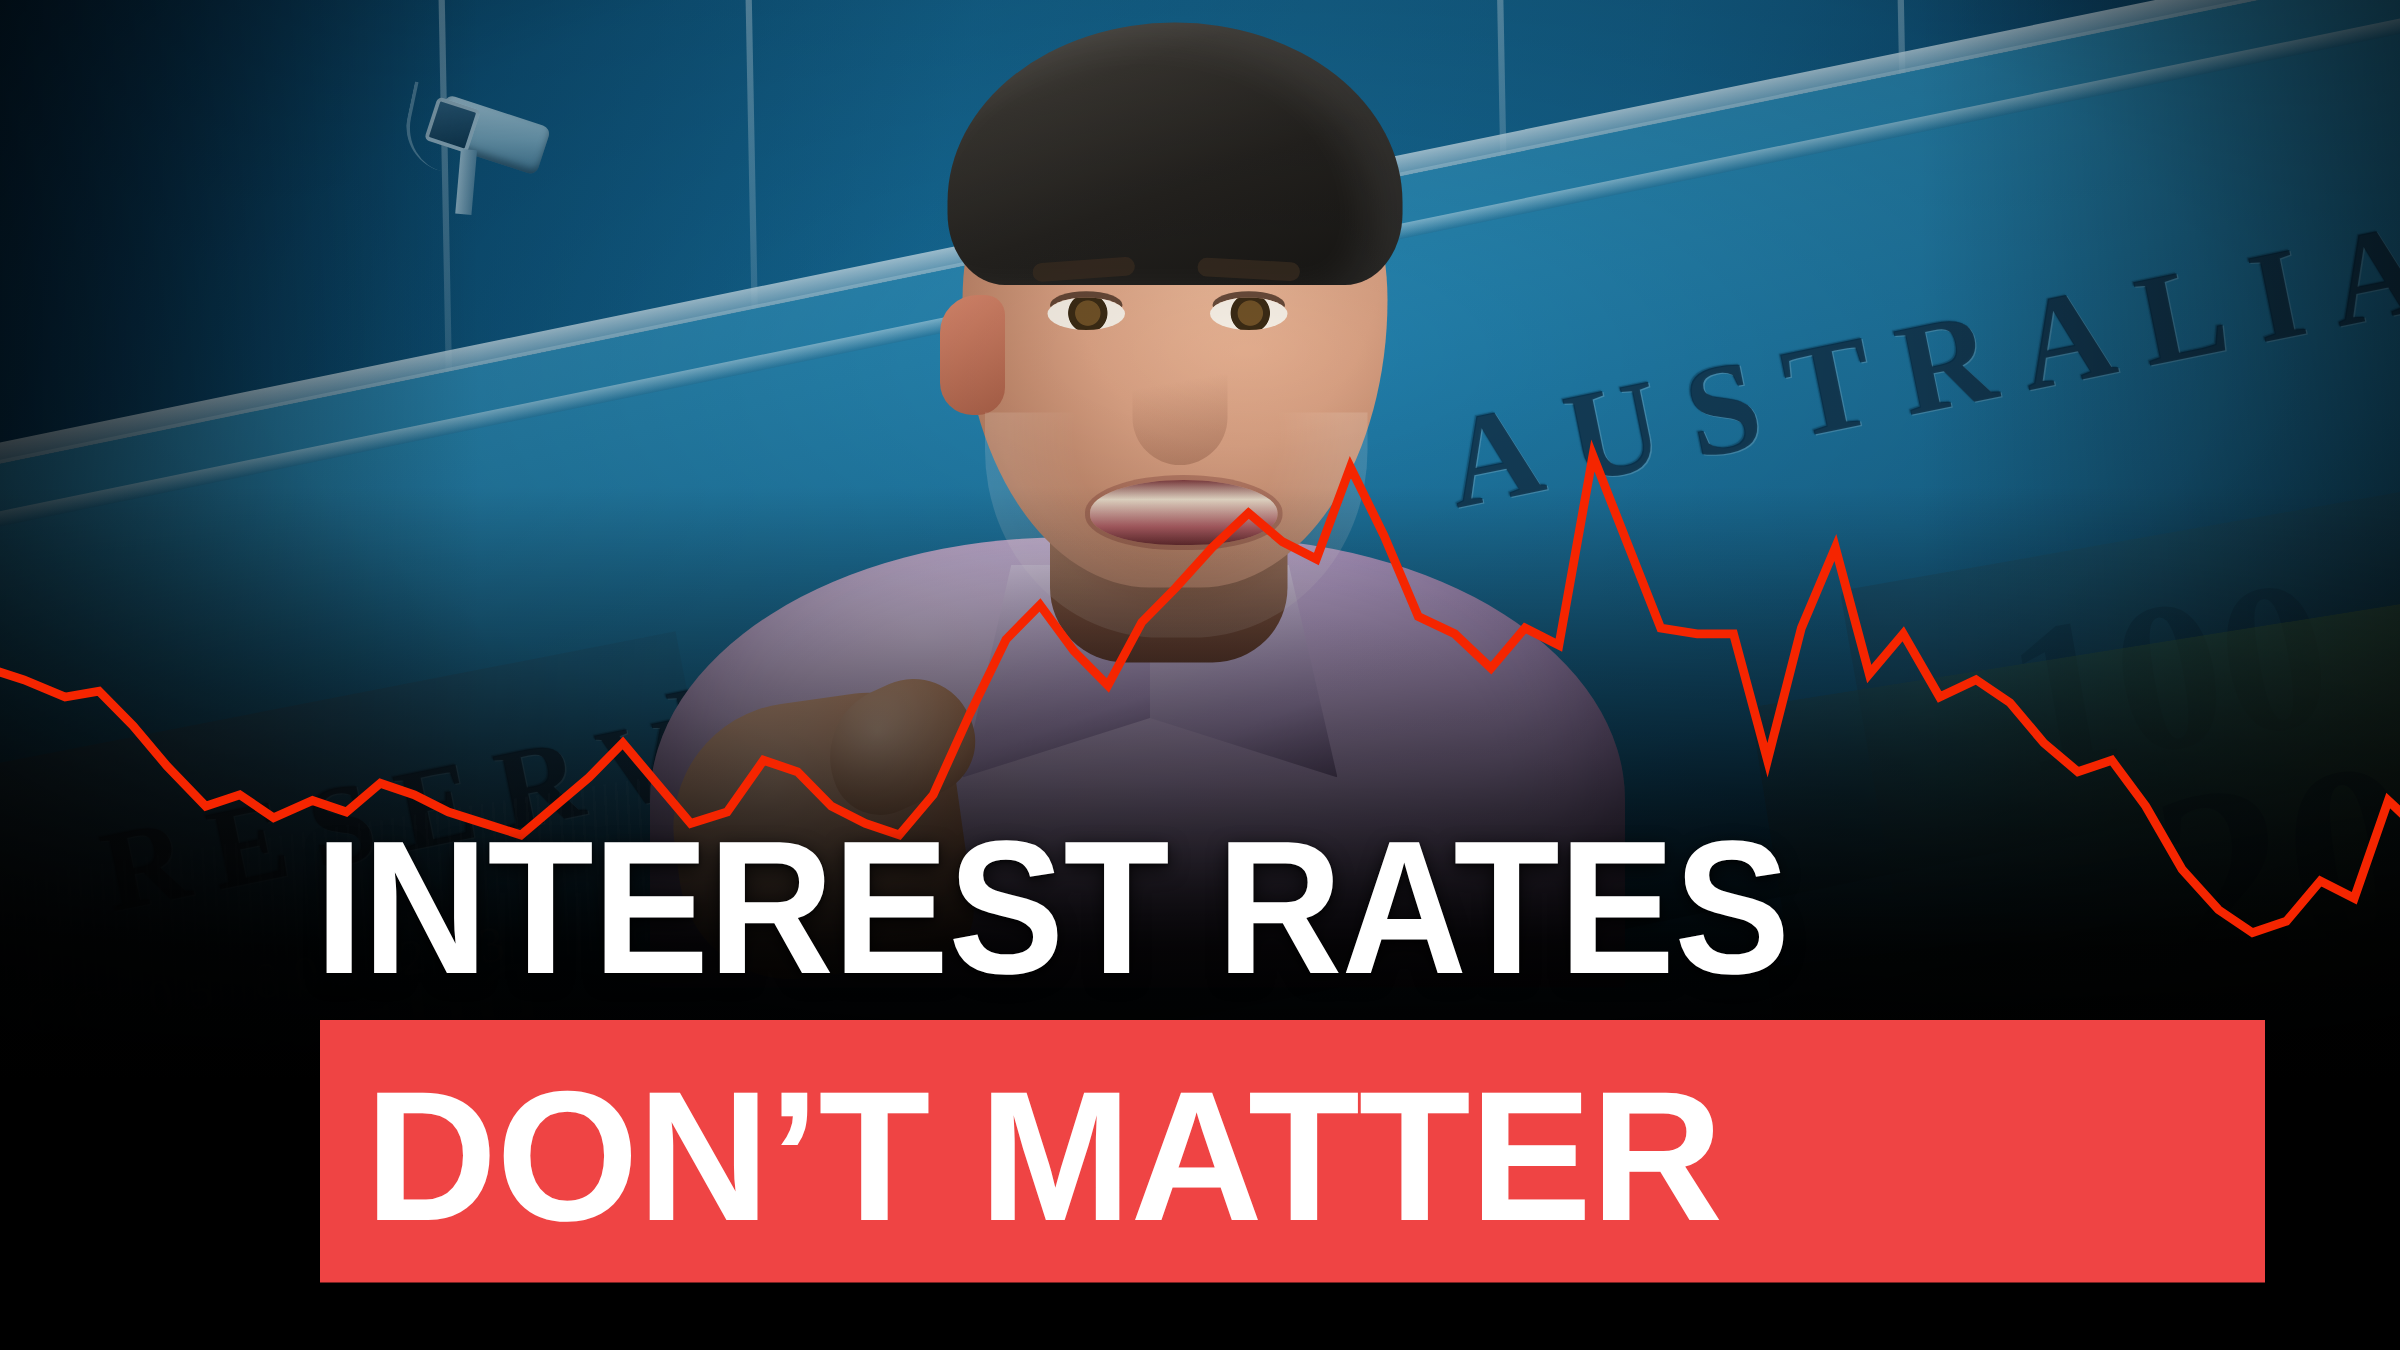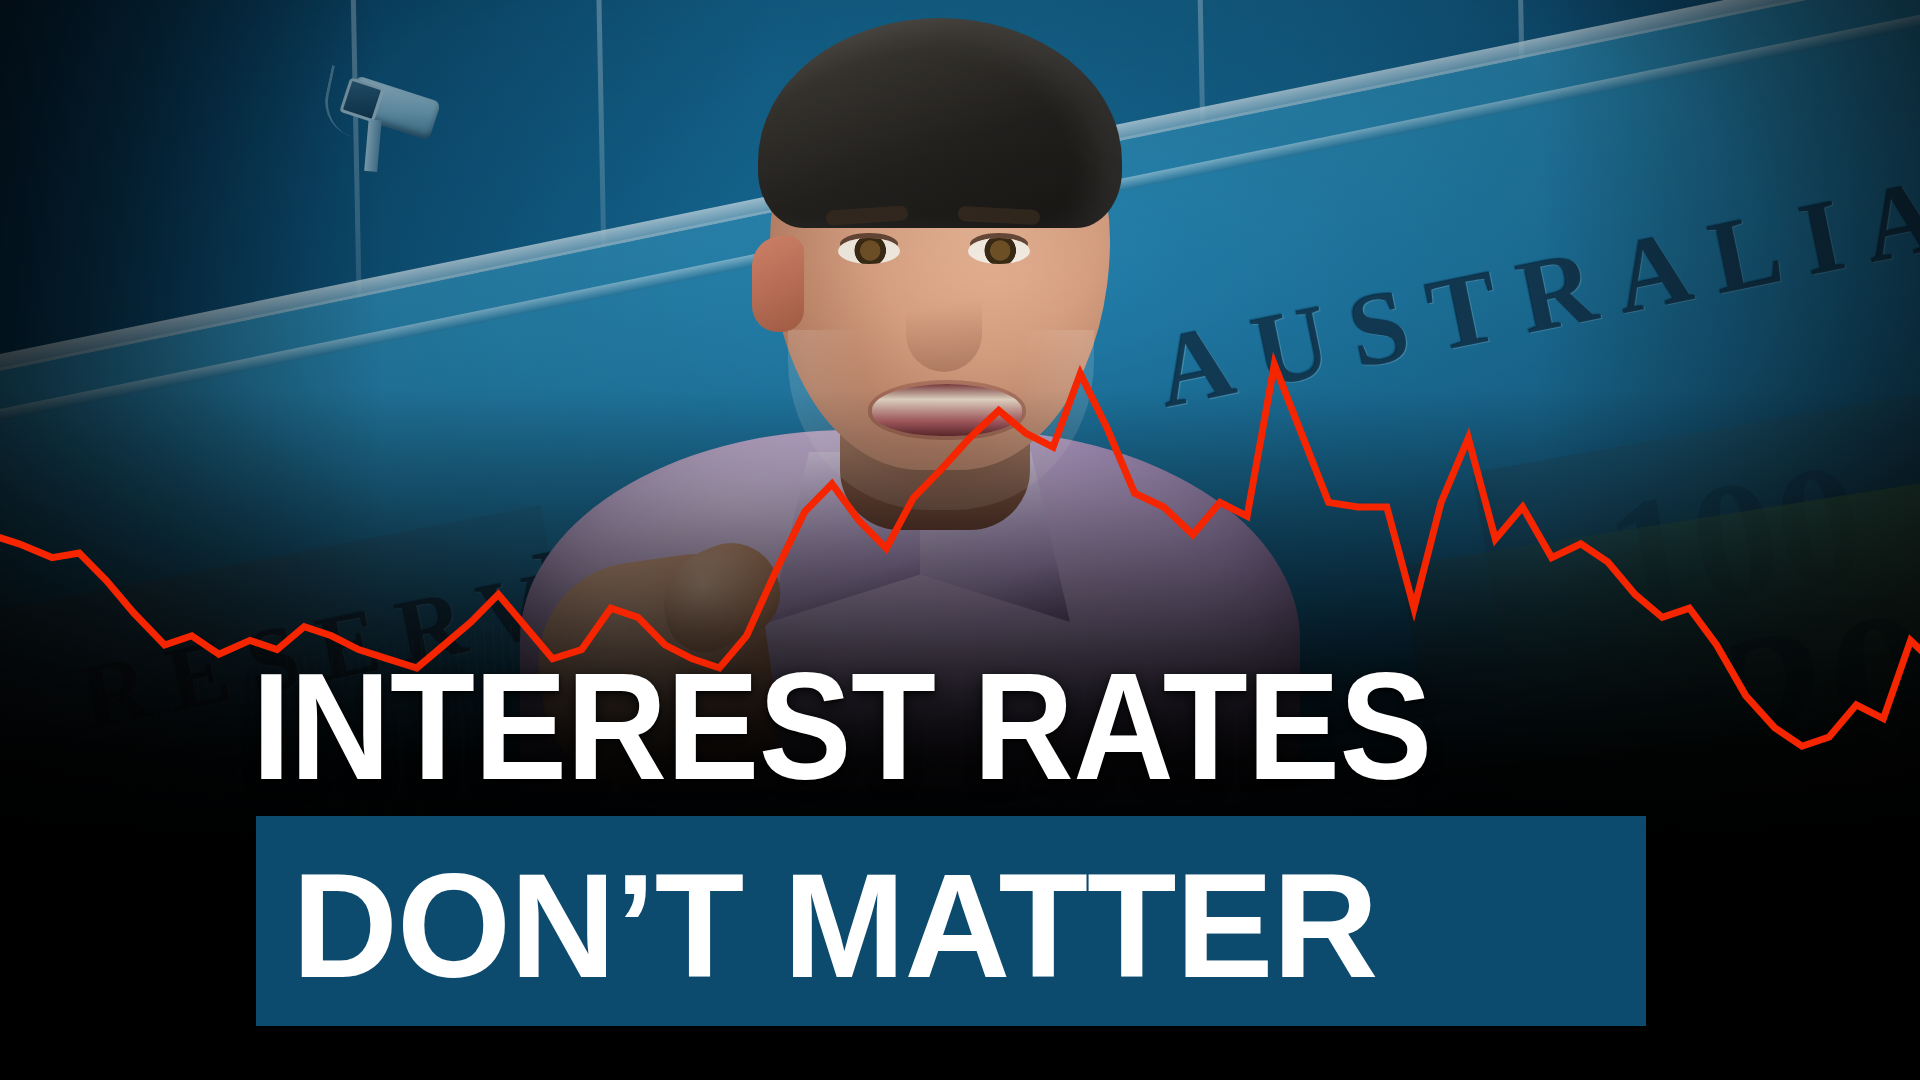--- a/index.html
+++ b/index.html
@@ -408,23 +408,23 @@
     transform: scaleX(0.915);
     transform-origin: left top;
     text-shadow:
       0 5px 16px rgba(0,0,0,0.75),
       0 2px 4px rgba(0,0,0,0.65);
   }
   .redbar {
     position: absolute;
     left: 256px;
     top: 166px;
-    width: 1390px;
+    width: 1556px;
     height: 210px;
-    background: #0c4a6e;
+    background: #ef4444;
   }
   .line2 {
     position: absolute;
     left: 36px;
     top: 36px;
     font-family: "Liberation Sans", sans-serif;
     font-weight: 700;
     font-size: 148px;
     line-height: 1;
     letter-spacing: -0.006em;

